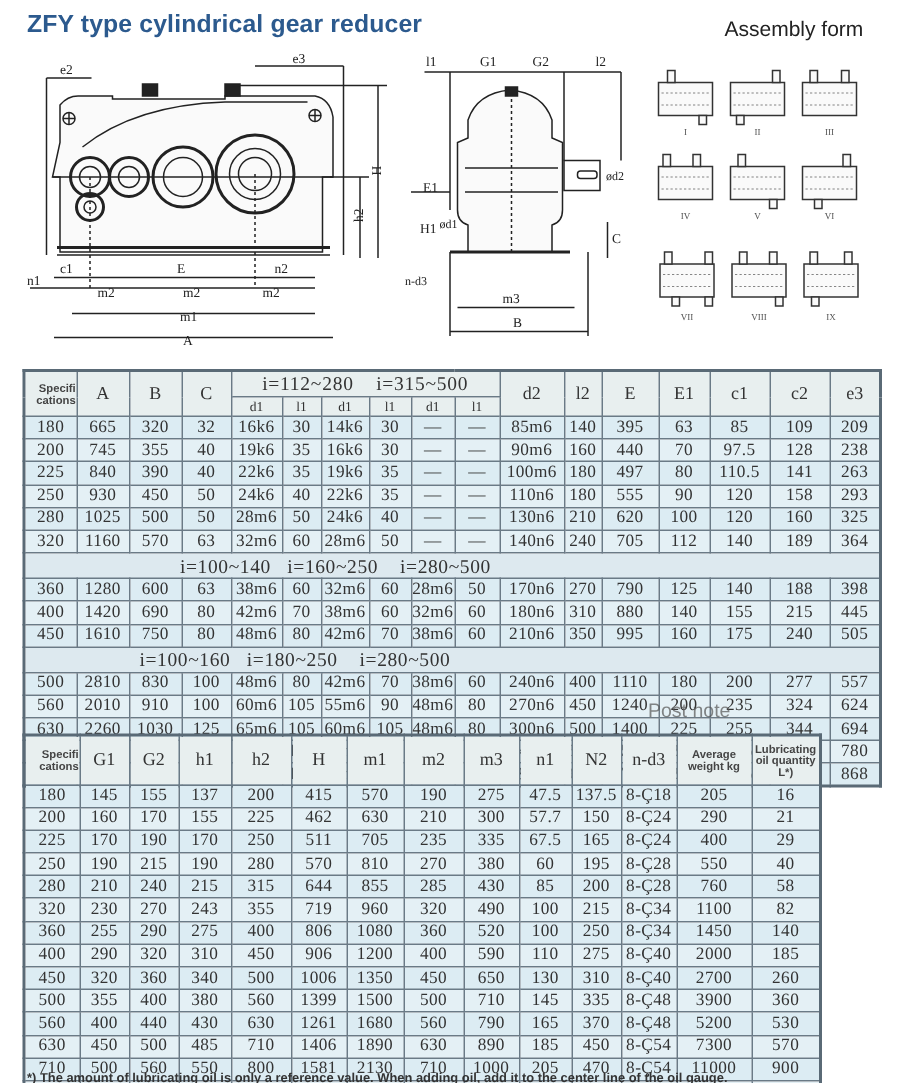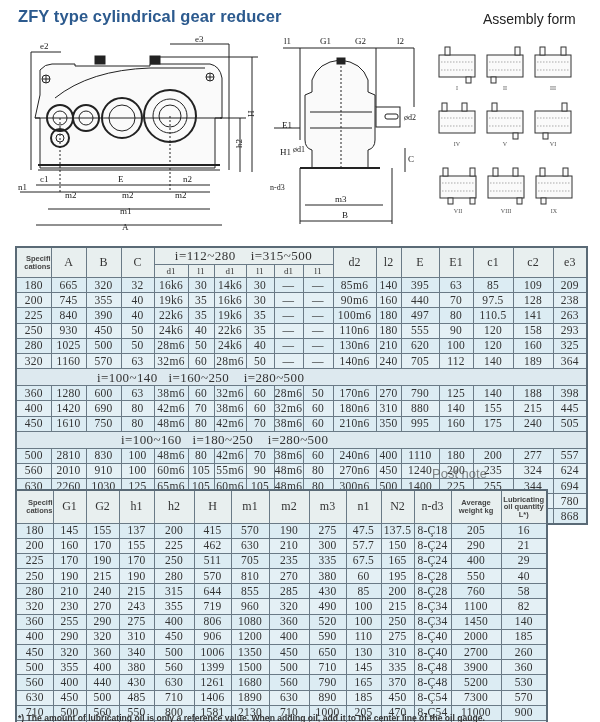--- a/index.html
+++ b/index.html
@@ -359,21 +359,21 @@
         <td>240</td>
         <td>705</td>
         <td>112</td>
         <td>140</td>
         <td>189</td>
         <td>364</td>
       </tr>
     </tbody>
   <tbody>
     <tr>
-        <td colspan="17" class="band"><span style="padding-left:80px;white-space:pre">i=100~140   i=160~250    i=280~500</span></td>
+        <td colspan="17" class="band"><span style="padding-left:103px;white-space:pre">i=100~140   i=160~250    i=280~500</span></td>
       </tr>
   </tbody>
   <tbody id="t1-g2">
       <tr>
         <td>360</td>
         <td>1280</td>
         <td>600</td>
         <td>63</td>
         <td>38m6</td>
         <td>60</td>
@@ -423,21 +423,21 @@
         <td>350</td>
         <td>995</td>
         <td>160</td>
         <td>175</td>
         <td>240</td>
         <td>505</td>
       </tr>
     </tbody>
   <tbody>
     <tr>
-        <td colspan="17" class="band"><span style="padding-left:104px;white-space:pre">i=100~160   i=180~250    i=280~500</span></td>
+        <td colspan="17" class="band"><span style="padding-left:76px;white-space:pre">i=100~160   i=180~250    i=280~500</span></td>
       </tr>
   </tbody>
   <tbody id="t1-g3">
       <tr>
         <td>500</td>
         <td>2810</td>
         <td>830</td>
         <td>100</td>
         <td>48m6</td>
         <td>80</td>

